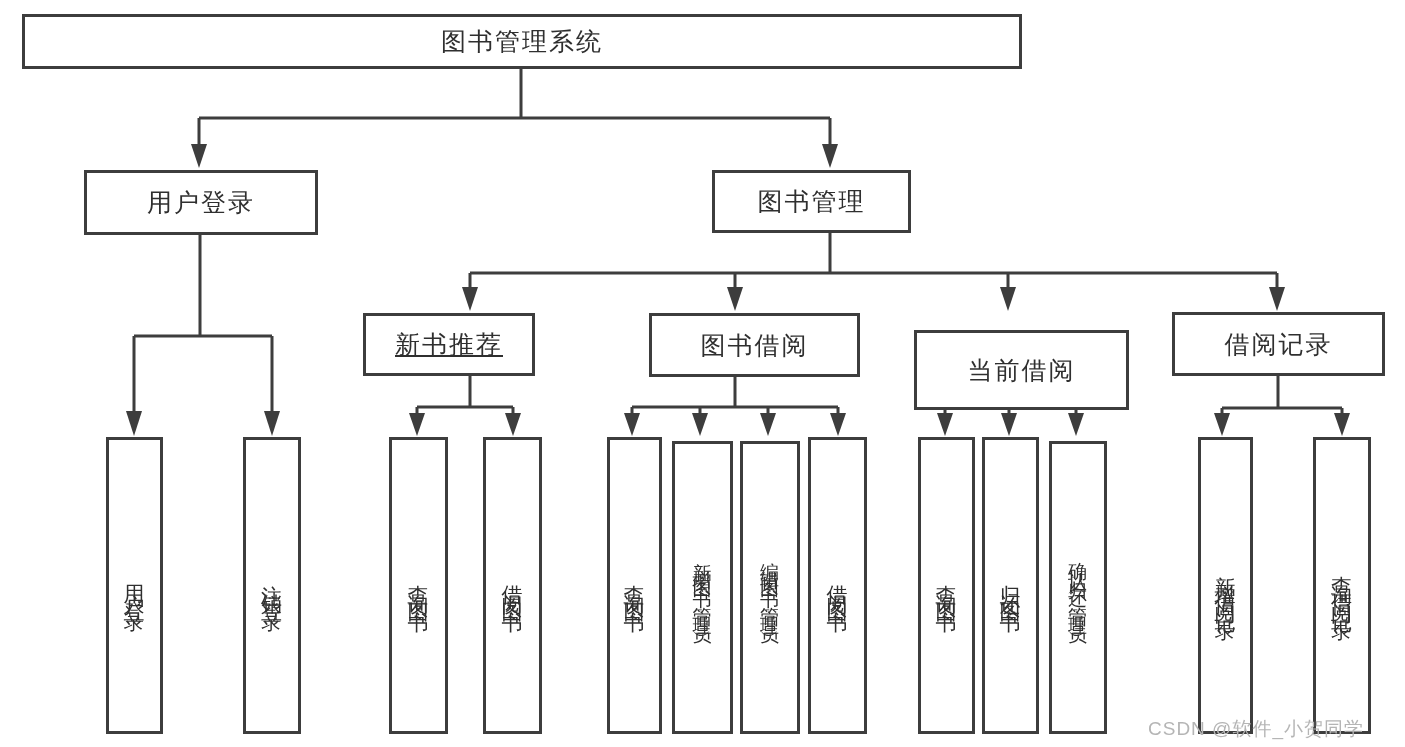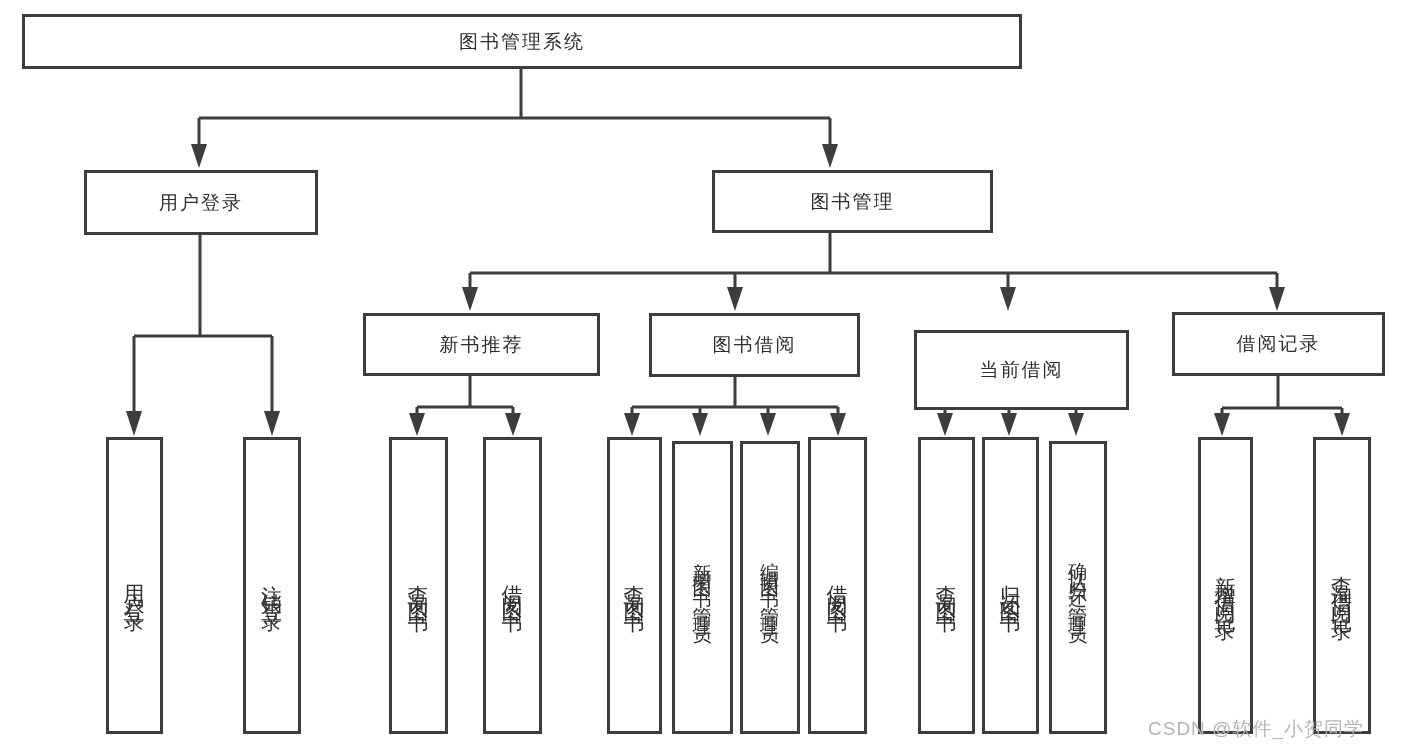--- a/index.html
+++ b/index.html
@@ -38,21 +38,21 @@
   }
 
   .node {
     position: absolute;
     background: var(--box-fill);
     border: 3px solid var(--border);
     color: var(--text);
     display: flex;
     align-items: center;
     justify-content: center;
-    font-size: 19px;
+    font-size: 25px;
     letter-spacing: 2px;
     text-align: right;
   }
 
   .hnode {  }
 
   .leaf {
     position: absolute;
     top: 437px;
     height: 297px;
@@ -131,23 +131,23 @@
     <g>
       <path d="M1278,376 V408 M1222,408 H1342 M1222,408 V415 M1342,408 V415"></path>
       <polygon points="1214,413 1230,413 1222,436"></polygon>
       <polygon points="1334,413 1350,413 1342,436"></polygon>
     </g>
   </svg>
 
   <div class="node hnode" style="left:22px; top:14px; width:1000px; height:55px;">图书管理系统</div>
 
   <div class="node hnode" style="left:84px; top:170px; width:234px; height:65px;">用户登录</div>
-  <div class="node hnode" style="left:712px; top:170px; width:281px; height:63px;">图书管理</div>
+  <div class="node hnode" style="left:712px; top:170px; width:199px; height:63px;">图书管理</div>
 
-  <div class="node hnode" style="left:363px; top:313px; width:237px; height:63px;">新书推荐</div>
+  <div class="node hnode" style="left:363px; top:313px; width:172px; height:63px;text-decoration:underline;">新书推荐</div>
   <div class="node hnode" style="left:629px; top:313px; width:211px; height:64px;margin-left:20px;">图书借阅</div>
   <div class="node hnode" style="left:902px; top:330px; width:215px; height:80px;margin-left:12px;">当前借阅</div>
   <div class="node hnode" style="left:1172px; top:312px; width:213px; height:64px;">借阅记录</div>
 
   <div class="leaf" style="left:106px; width:57px;">用户登录</div>
   <div class="leaf" style="left:243px; width:58px;">注销登录</div>
 
   <div class="leaf" style="left:389px; width:59px;">查询图书</div>
   <div class="leaf" style="left:483px; width:59px;">借阅图书</div>
 

